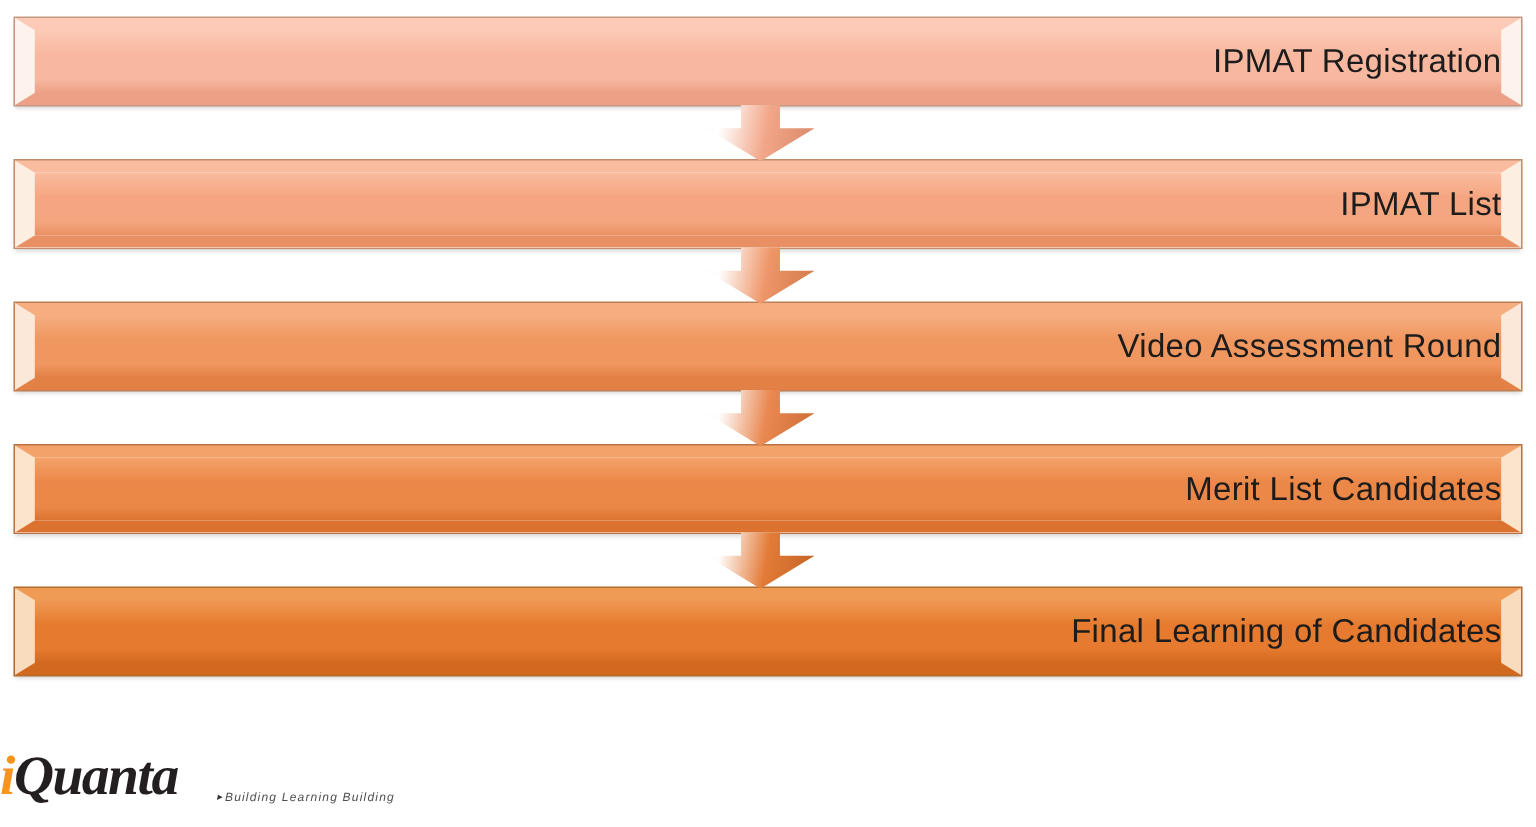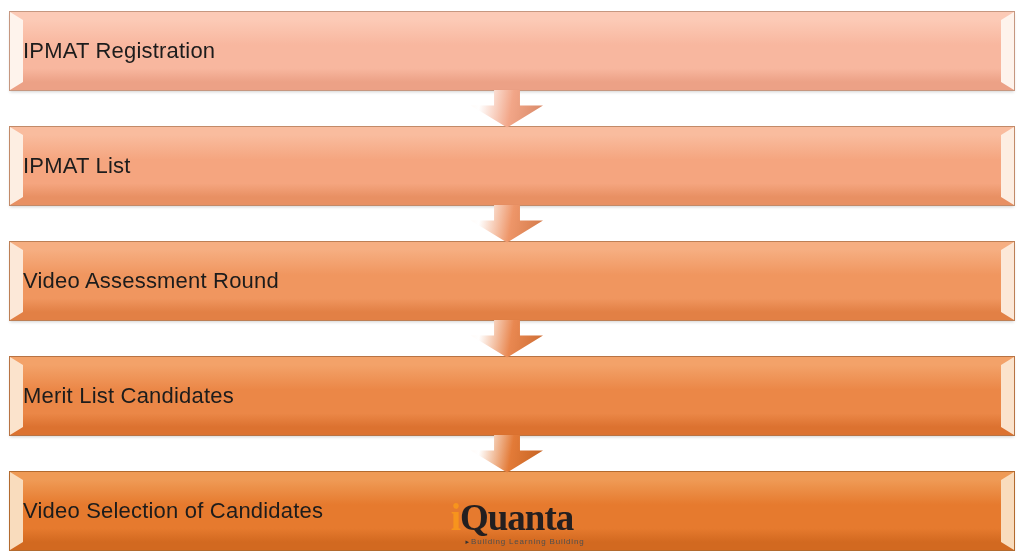--- a/index.html
+++ b/index.html
@@ -14,30 +14,30 @@
     width: 1024px; height: 551px;
     background: #ffffff;
   }
   .flow {
     position: absolute;
     top: 12px; left: 10px; right: 10px;
   }
   
   .bar {
     box-sizing: border-box;
-    height: 78px;
+    height: 58px;
     border-style: solid;
     border-width: 8px 13px;
     border-top-color: var(--light);
     border-bottom-color: var(--dark);
     border-left-color: var(--hl);
     border-right-color: var(--hl);
     background: linear-gradient(180deg, var(--light) 0%, var(--base) 40%, var(--base) 78%, var(--dark) 100%);
     box-shadow: 0 0 0 1px var(--edge), 0 2px 3px rgba(0,0,0,0.18);
-    display: flex; align-items: center; justify-content: flex-start;
+    display: flex; align-items: center; justify-content: flex-end;
   }
   .bar-label {
     font-size: 22px;
     color: #1c1c1c;
     letter-spacing: 0.2px;
     white-space: nowrap;
   }
   .gap {
     height: 37px;
     display: flex; justify-content: center; align-items: center;
@@ -47,21 +47,21 @@
   .arrow {
     width: 72px; height: 38px;
     margin-left: -10px; 
     clip-path: polygon(32% 0, 68% 0, 68% 42%, 100% 42%, 50% 100%, 0 42%, 32% 42%);
     background: linear-gradient(100deg, #fff9f4 0%, #ffffff 14%, var(--base) 55%, var(--dark) 96%);
     filter: drop-shadow(0 1px 1px rgba(0,0,0,0.2));
   }
   .logo-row {
     position: absolute;
     left: 0; right: 0; top: 499px;
-    display: flex; flex-direction: column; align-items: center;
+    display: flex; flex-direction: row; align-items: flex-end; font-style: italic;
   }
   .logo-text {
     font-family: "Liberation Serif", serif;
     font-weight: bold;
     font-size: 37px;
     line-height: 1.0;
     letter-spacing: -1px;
     white-space: nowrap;
   }
   .tagline-row {
@@ -106,21 +106,21 @@
     </div>
 
     <div class="bar" style="--base: #eb8747; --light: #f3a269; --dark: #dc7230; --hl: #fbe3cc; --edge: #b87343;">
       <span class="bar-label">Merit List Candidates</span>
     </div>
     <div class="gap">
       <div class="arrow" style="--base: #e37b38; --dark: #c66424;"></div>
     </div>
 
     <div class="bar" style="--base: #e67a2e; --light: #ef9a55; --dark: #d26920; --hl: #f9dcbd; --edge: #b36a2e;">
-      <span class="bar-label">Video Selection of Candidates</span>
+      <span class="bar-label">Final Learning of Candidates</span>
     </div>
 
   </div>
 
   <div class="logo-row">
     <div class="logo-text">
       <span class="logo-i" style="color: rgb(247, 148, 29);">i</span><span style="color: rgb(35, 31, 32);">Quanta</span>
     </div>
     <div class="tagline-row">
       <span class="tagline-arrow-icon">▸</span>

